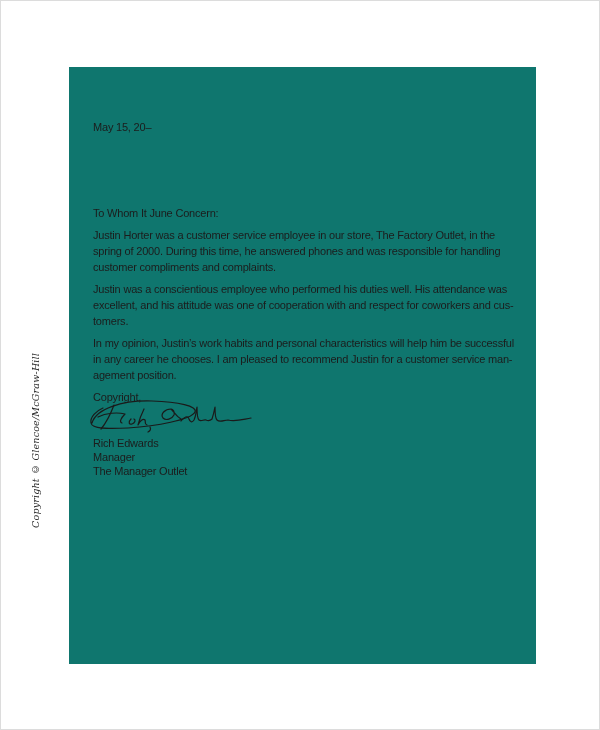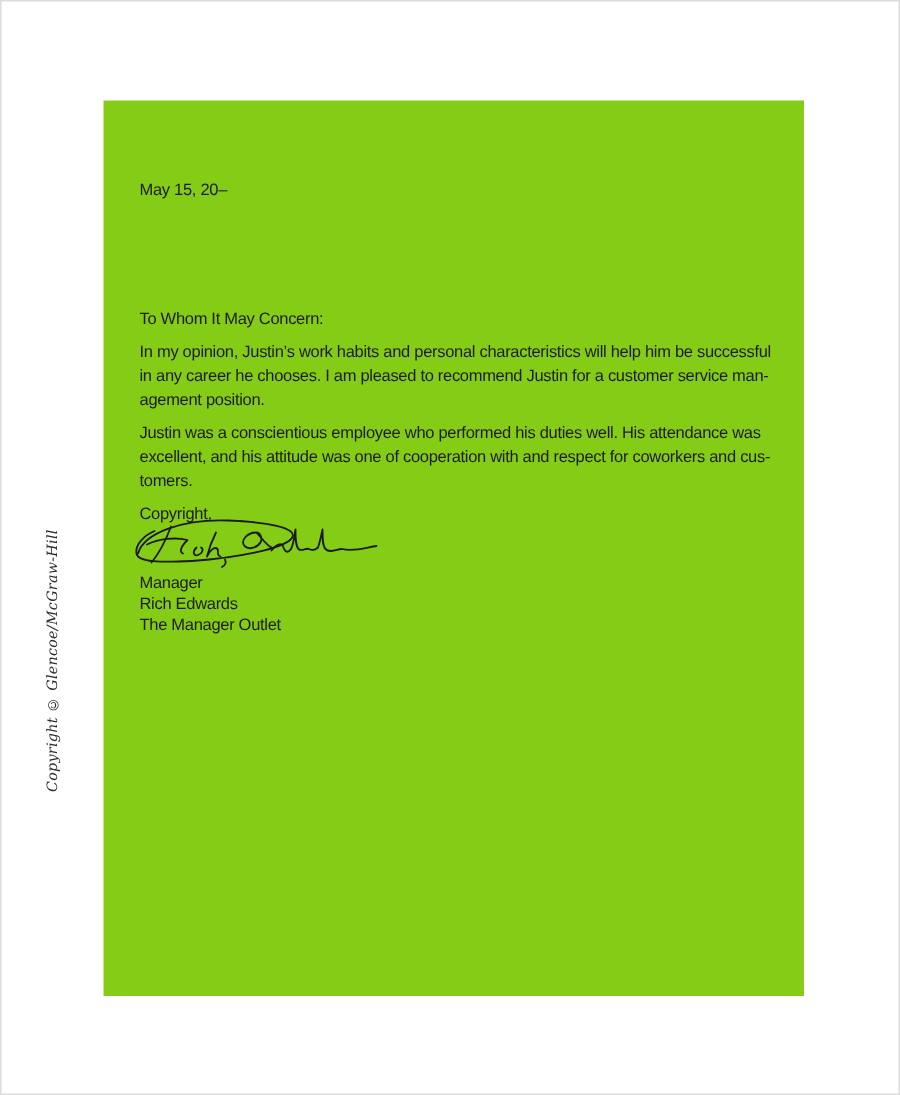--- a/index.html
+++ b/index.html
@@ -65,50 +65,53 @@
   .signer-block { margin-top: 3px; line-height: 14px; }
   .signer-block div { margin: 0; }
 </style>
 </head>
 <body>
 
 <div class="canvas" style="border-color: rgb(220, 220, 220);">
 
   <div class="copyright-vertical">Copyright © Glencoe/McGraw-Hill</div>
 
-  <div class="paper" style="background: #84cc16;">
+  <div class="paper" style="background: #0f766e;">
     <div class="letter-content" style="color: rgb(28, 28, 28);">
 
       <div class="date-line">May 15, 20–</div>
 
-      <div class="salutation">To Whom It May Concern:</div>
+      <div class="salutation">To Whom It June Concern:</div>
 
       <div>
+          <p class="para">Justin Horter was a customer service employee in our store, The Factory Outlet, in the
+spring of 2000. During this time, he answered phones and was responsible for handling
+customer compliments and complaints.</p>
+          <p class="para">Justin was a conscientious employee who performed his duties well. His attendance was
+excellent, and his attitude was one of cooperation with and respect for coworkers and cus-
+tomers.</p>
           <p class="para">In my opinion, Justin’s work habits and personal characteristics will help him be successful
 in any career he chooses. I am pleased to recommend Justin for a customer service man-
 agement position.</p>
-          <p class="para">Justin was a conscientious employee who performed his duties well. His attendance was
-excellent, and his attitude was one of cooperation with and respect for coworkers and cus-
-tomers.</p>
         </div>
 
       <div class="closing">Copyright,</div>
 
       <svg class="signature-svg" viewBox="0 0 167 37" role="img" aria-label="Rich Edwards">
         <path class="sig-stroke" d="M6,27 C10,13 36,4 66,5 C92,6 112,10 109,16 C105,24 70,30 42,32 C22,33 6,33 5,27 C4,21 10,15 17,12"></path>
         <path class="sig-stroke" d="M28,9 C25,17 20,27 15,33"></path>
         <path class="sig-stroke" d="M12,21 C20,17 31,16 39,18 C35,22 33,26 36,27"></path>
         <path class="sig-stroke" d="M45,23 C42,26 43,29 46,28 C49,27 50,24 48,23"></path>
         <path class="sig-stroke" d="M58,13 C55,19 53,25 52,29 C54,25 57,22 59,24 C60,26 58,28 61,29"></path>
         <path class="sig-stroke" d="M64,31 C65,33 64,35 62,36"></path>
         <path class="sig-stroke" d="M85,13 C79,13 74,18 77,22 C80,25 86,23 88,19 C89,16 87,13 85,13 C89,17 91,21 95,23"></path>
         <path class="sig-stroke" d="M95,25 C98,21 102,19 103,23 C104,26 106,27 108,24 C110,20 110,16 111,11 C111,17 111,22 113,24 C115,26 118,23 120,24 C122,25 124,25 126,23 C127,20 128,16 129,11 C129,17 129,22 131,24 C134,27 138,24 142,24 C150,26 158,23 165,22"></path>
       </svg>
 
       <div class="signer-block">
+        <div>Rich Edwards</div>
         <div>Manager</div>
-        <div>Rich Edwards</div>
         <div>The Manager Outlet</div>
       </div>
 
     </div>
   </div>
 </div>
 
 </body></html>

